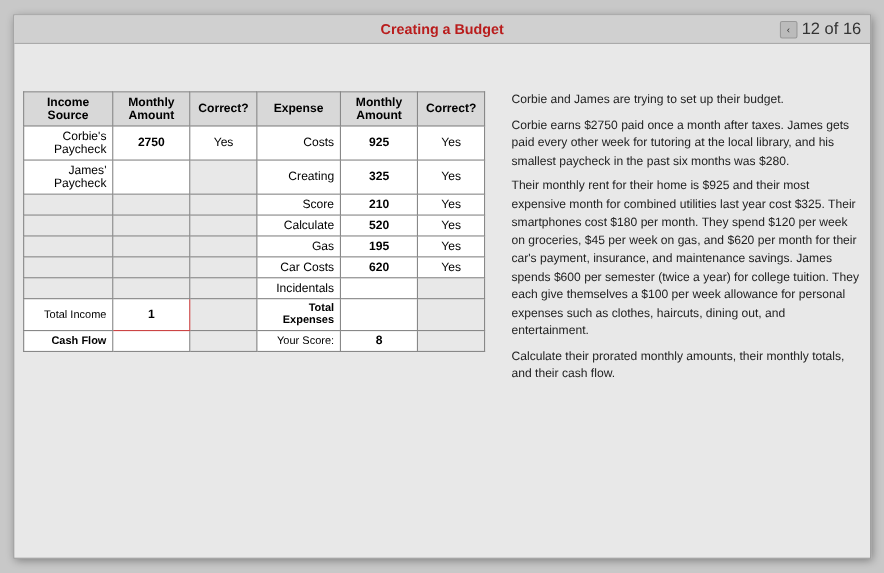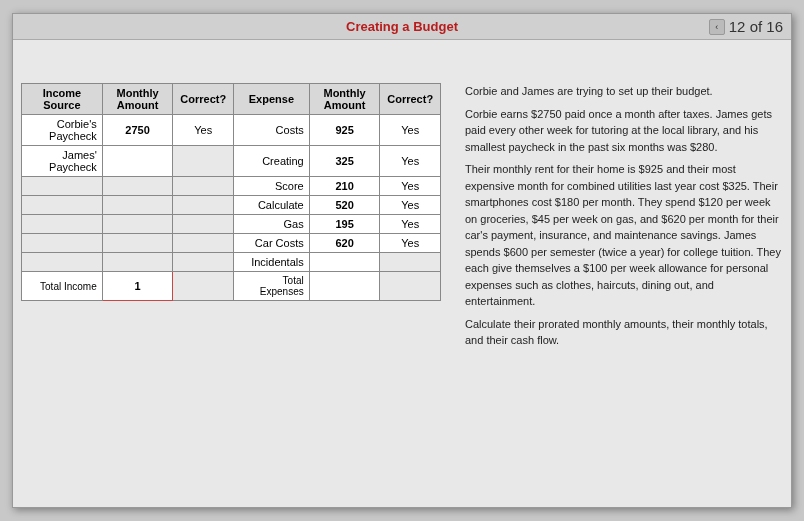--- a/index.html
+++ b/index.html
@@ -202,25 +202,33 @@
             <td class="input-cell"></td>
             <td class="empty-cell"></td>
           </tr>
 
           <tr>
             <td class="label-cell" style="font-weight:normal; font-size:10px;">Total Income</td>
             <td class="input-cell" style="border: 1px solid #c44;">
               <span>1</span>
             </td>
             <td class="empty-cell"></td>
-            <td class="label-cell" style="font-weight:normal; font-size:10px;">Total Expenses</td>
-            <td class="input-cell"></td>
-            <td class="empty-cell"></td>
-          </tr>
-
+            <td class="label-cell" style="font-weight:bold; font-size:10px;">Total Expenses</td>
+            <td class="input-cell"></td>
+            <td class="empty-cell"></td>
+          </tr>
+
+          <tr>
+            <td class="label-cell" style="font-weight:bold; font-size:10px;">Cash Flow</td>
+            <td class="input-cell"></td>
+            <td class="empty-cell"></td>
+            <td class="label-cell" style="font-size:10px;">Your Score:</td>
+            <td class="input-cell score-value">8</td>
+            <td class="empty-cell"></td>
+          </tr>
         </tbody>
       </table>
     </div>
 
     <div class="right-panel">
       <p>Corbie and James are trying to set up their budget.</p>
       <p>Corbie earns $2750 paid once a month after taxes. James gets paid every other week for tutoring at the local library, and his smallest paycheck in the past six months was $280.</p>
       <p>Their monthly rent for their home is $925 and their most expensive month for combined utilities last year cost $325. Their smartphones cost $180 per month. They spend $120 per week on groceries, $45 per week on gas, and $620 per month for their car's payment, insurance, and maintenance savings. James spends $600 per semester (twice a year) for college tuition. They each give themselves a $100 per week allowance for personal expenses such as clothes, haircuts, dining out, and entertainment.</p>
       <p>Calculate their prorated monthly amounts, their monthly totals, and their cash flow.</p>
     </div>

